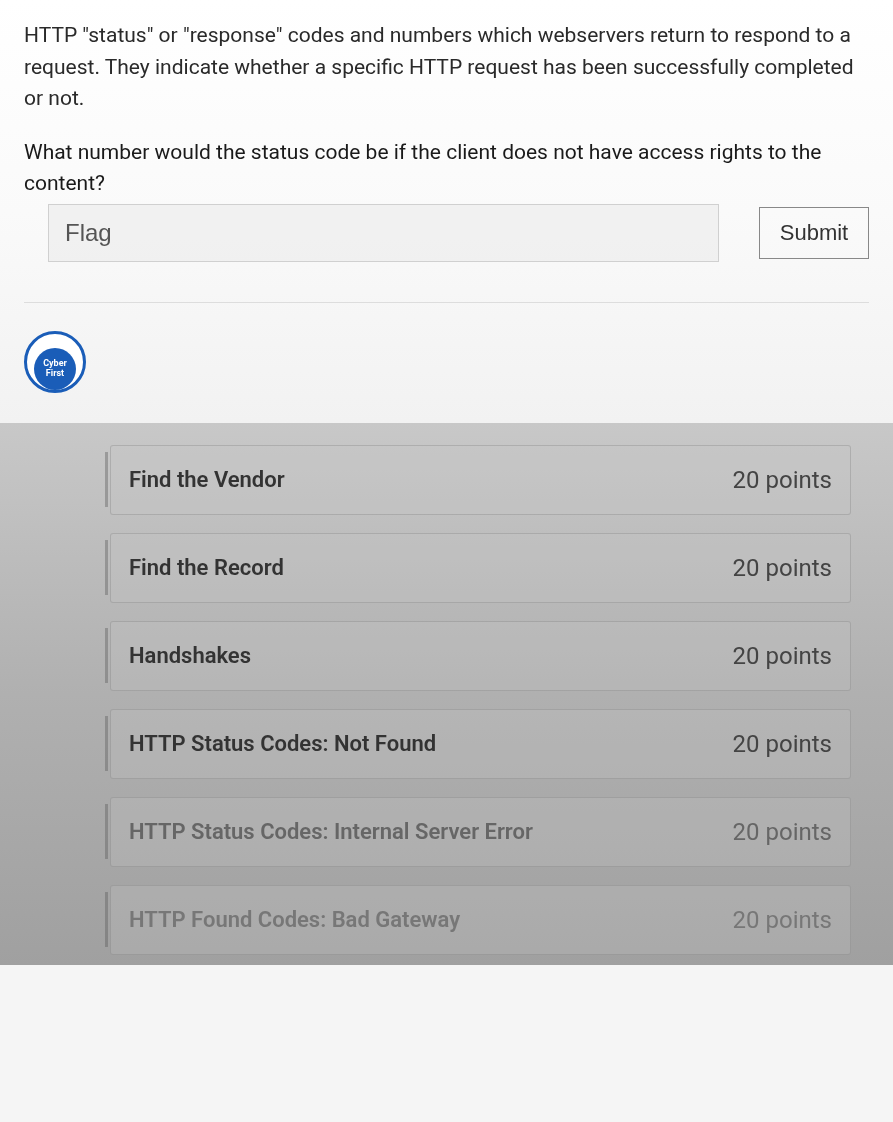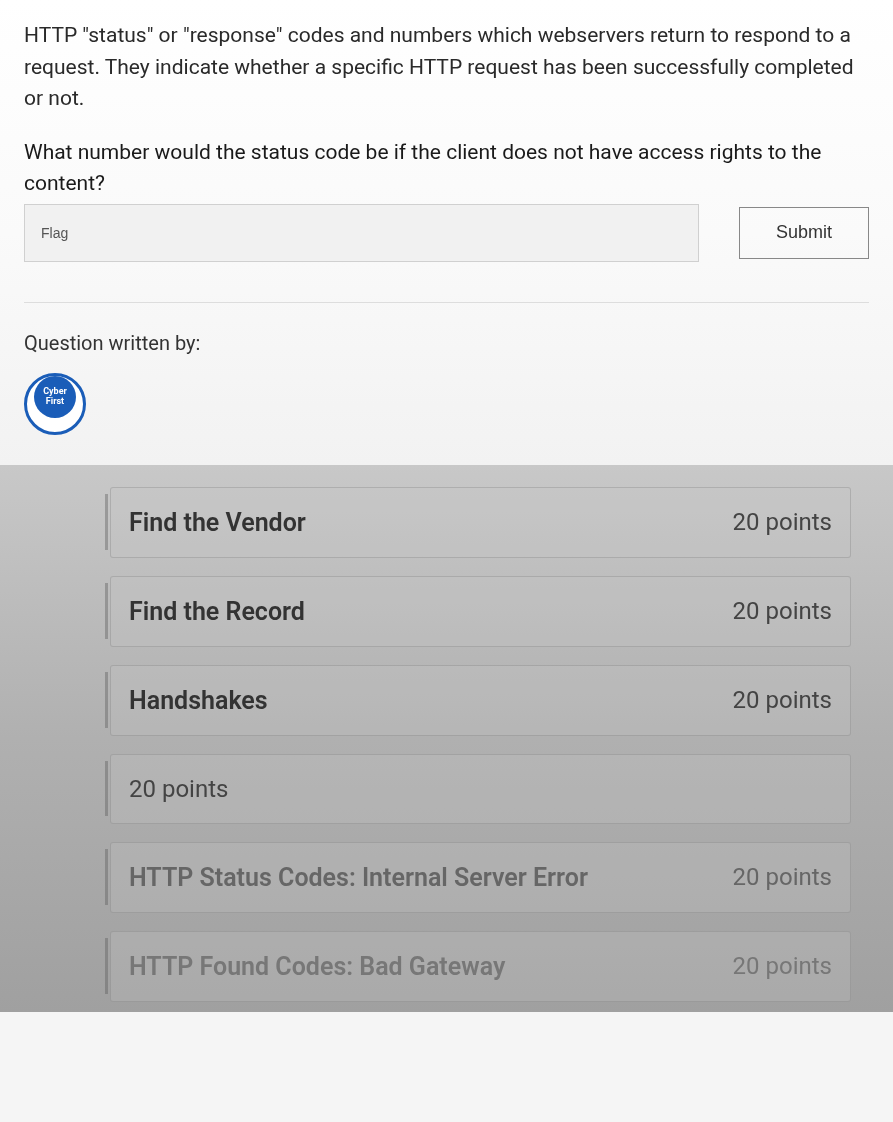--- a/index.html
+++ b/index.html
@@ -48,54 +48,55 @@
       align-items: center;
       gap: 40px;
       margin-bottom: 40px;
     }
     .flag-input {
       flex: 1;
       height: 58px;
       border: 1px solid #d0d0d0;
       background: rgba(235,235,235,0.6);
       padding: 12px 16px;
-      font-size: 14px;
+      font-size: 24px;
       color: #555;
       outline: none;
+      margin-left: 24px;
     }
     .flag-input::placeholder {
       color: #555;
     }
     .submit-button {
-      width: 130px;
+      width: 110px;
       height: 52px;
       border: 1px solid #888;
       background: transparent;
-      font-size: 18px;
+      font-size: 22px;
       color: #333;
       cursor: pointer;
     }
     .separator {
       height: 1px;
       background: #ddd;
       margin: 0 0 28px 0;
     }
     .author-label {
       font-size: 20px;
       color: #333;
       margin-bottom: 18px;
     }
     .author-badge {
       width: 62px;
       height: 62px;
       border-radius: 50%;
       background: #fff;
       border: 3px solid #1a5db8;
       display: flex;
-      align-items: flex-start;
+      align-items: flex-end;
       justify-content: center;
       position: relative;
       box-shadow: inset 0 0 0 2px #fff;
     }
     .author-badge-inner {
       width: 42px;
       height: 42px;
       border-radius: 50%;
       background: #1a5db8;
       display: flex;
@@ -126,21 +127,21 @@
     .challenge-item::before {
       content: "";
       position: absolute;
       left: -6px;
       top: 10%;
       height: 80%;
       width: 3px;
       background: rgba(90,90,90,0.4);
     }
     .challenge-title {
-      font-size: 25px;
+      font-size: 22px;
       font-weight: 600;
       color: #333;
     }
     .challenge-points {
       font-size: 24px;
       color: #444;
     }
     .challenge-item.faded .challenge-title,
     .challenge-item.faded .challenge-points {
       color: #666;
@@ -157,40 +158,40 @@
   <p class="intro-text">HTTP "status" or "response" codes and numbers which webservers return to respond to a request. They indicate whether a specific HTTP request has been successfully completed or not.</p>
   <p class="question-text">What number would the status code be if the client does not have access rights to the content?</p>
 
   <div class="answer-row">
     <input type="text" class="flag-input" placeholder="Flag" style="">
     <button class="submit-button">Submit</button>
   </div>
 
   <div class="separator"></div>
 
-  <p class="author-label">Question written by:</p>
   <div class="author-badge">
     <div class="author-badge-inner">Cyber First</div>
   </div>
 </div>
 
 <div class="challenge-list">
   <div class="challenge-item">
     <span class="challenge-title">Find the Vendor</span>
     <span class="challenge-points">20 points</span>
   </div>
   <div class="challenge-item">
     <span class="challenge-title">Find the Record</span>
     <span class="challenge-points">20 points</span>
   </div>
   <div class="challenge-item">
     <span class="challenge-title">Handshakes</span>
     <span class="challenge-points">20 points</span>
   </div>
   <div class="challenge-item">
+    <span class="challenge-title">HTTP Status Codes: Not Found</span>
     <span class="challenge-points">20 points</span>
   </div>
   <div class="challenge-item faded">
     <span class="challenge-title">HTTP Status Codes: Internal Server Error</span>
     <span class="challenge-points">20 points</span>
   </div>
   <div class="challenge-item more-faded" style="margin-bottom:0;">
     <span class="challenge-title">HTTP Found Codes: Bad Gateway</span>
     <span class="challenge-points">20 points</span>
   </div>

